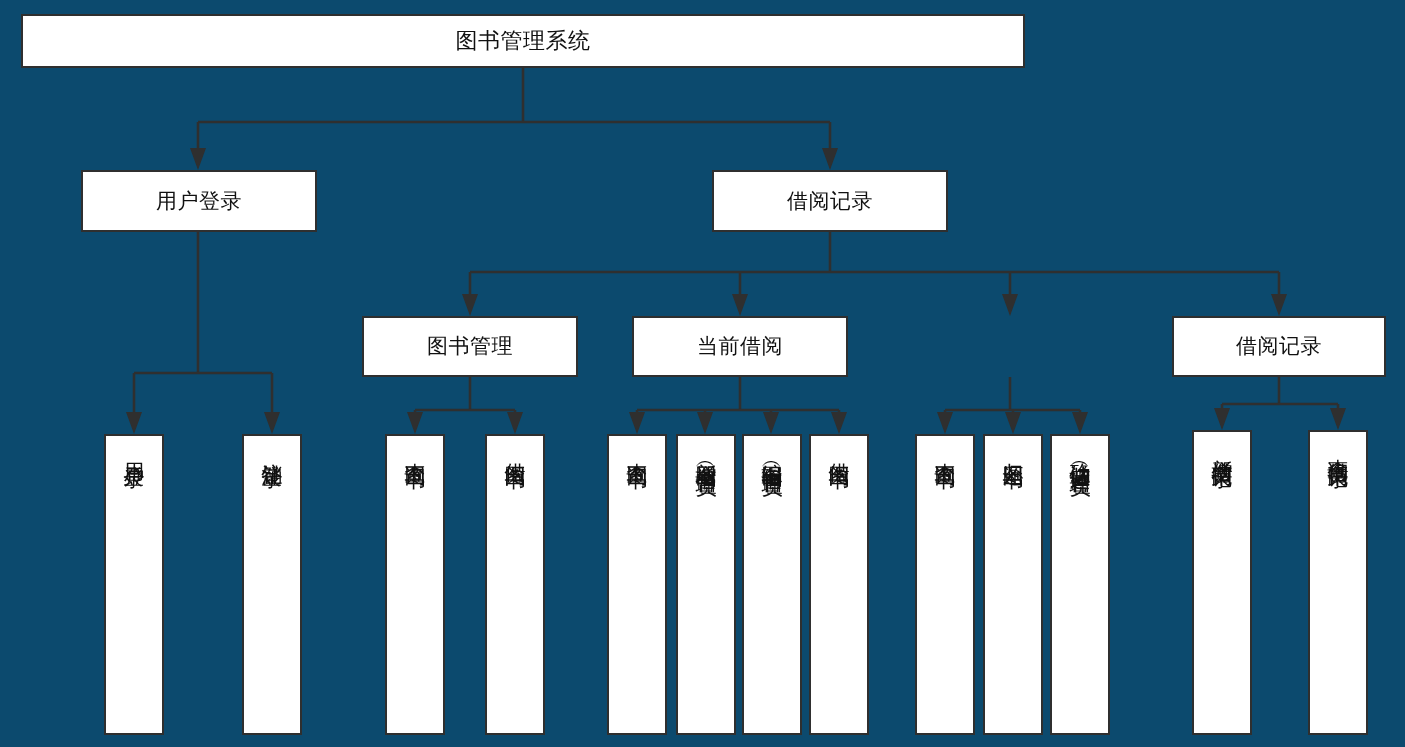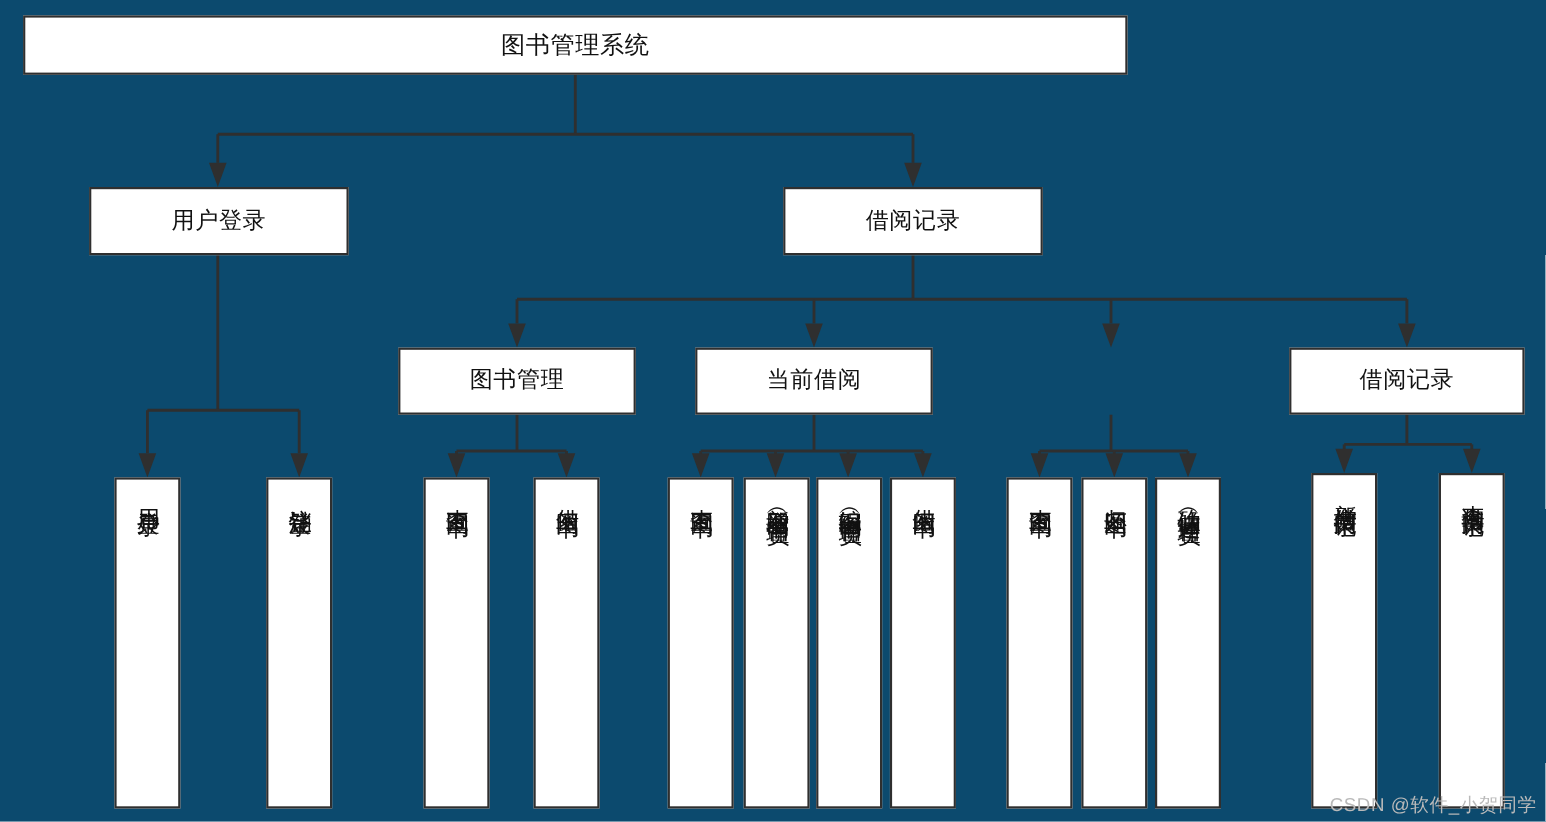--- a/index.html
+++ b/index.html
@@ -201,14 +201,13 @@
     <span class="node-label">确认归还（管理员）</span>
   </div>
 
   <div class="node vertical" style="left:1192px; top:430px; width:60px; height:305px;">
     <span class="node-label">新增借阅记录</span>
   </div>
   <div class="node vertical" style="left:1308px; top:430px; width:60px; height:305px;">
     <span class="node-label">查询借阅记录</span>
   </div>
 
-  <div class="watermark">CSDN @软件_小贺同学</div>
 </div>
 
 </body></html>

